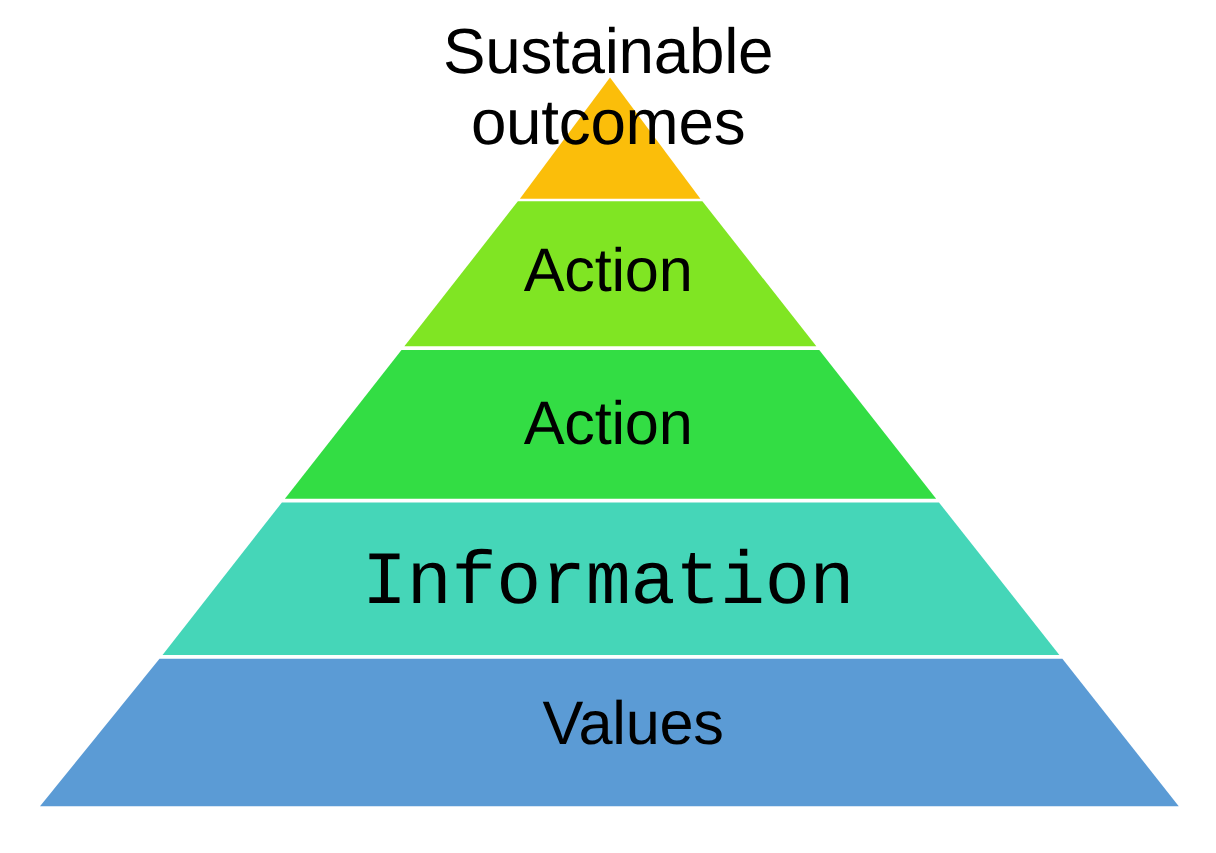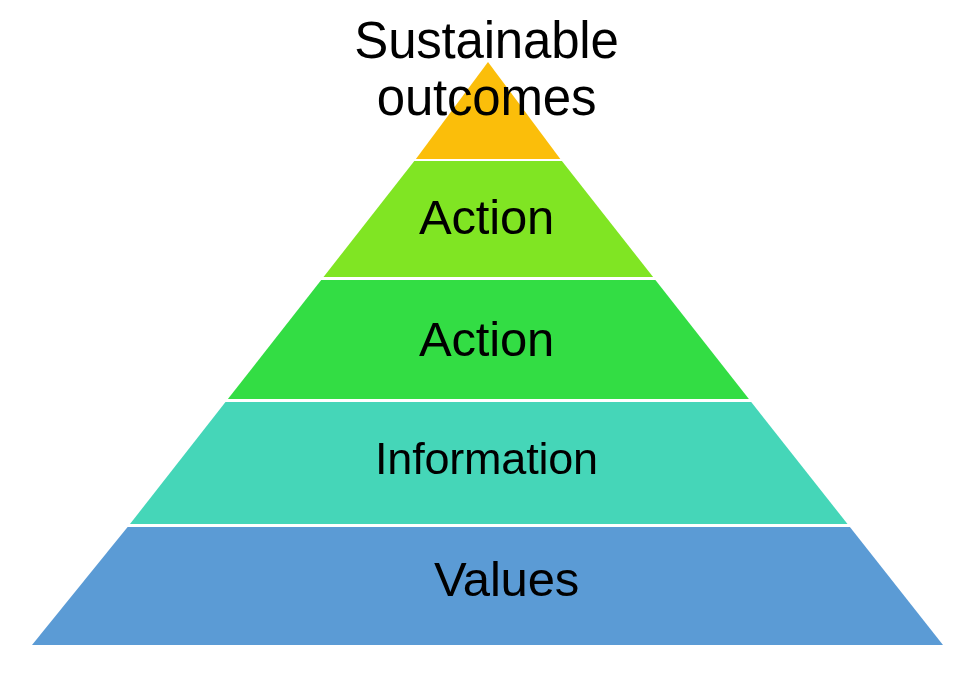--- a/index.html
+++ b/index.html
@@ -52,21 +52,22 @@
   .label-action {
     top: 190px;
     font-size: 49px;
   }
   .label-choices {
     top: 312px;
     font-size: 49px;
   }
   .label-information {
     top: 434px;
-    font-size: 45px;
+    font-size: 60px;
+    font-family: Liberation Mono, monospace;
   }
   .label-values {
     top: 552px;
     font-size: 49px;
     padding-left: 20px;
   }
 </style>
 </head>
 <body>
 

